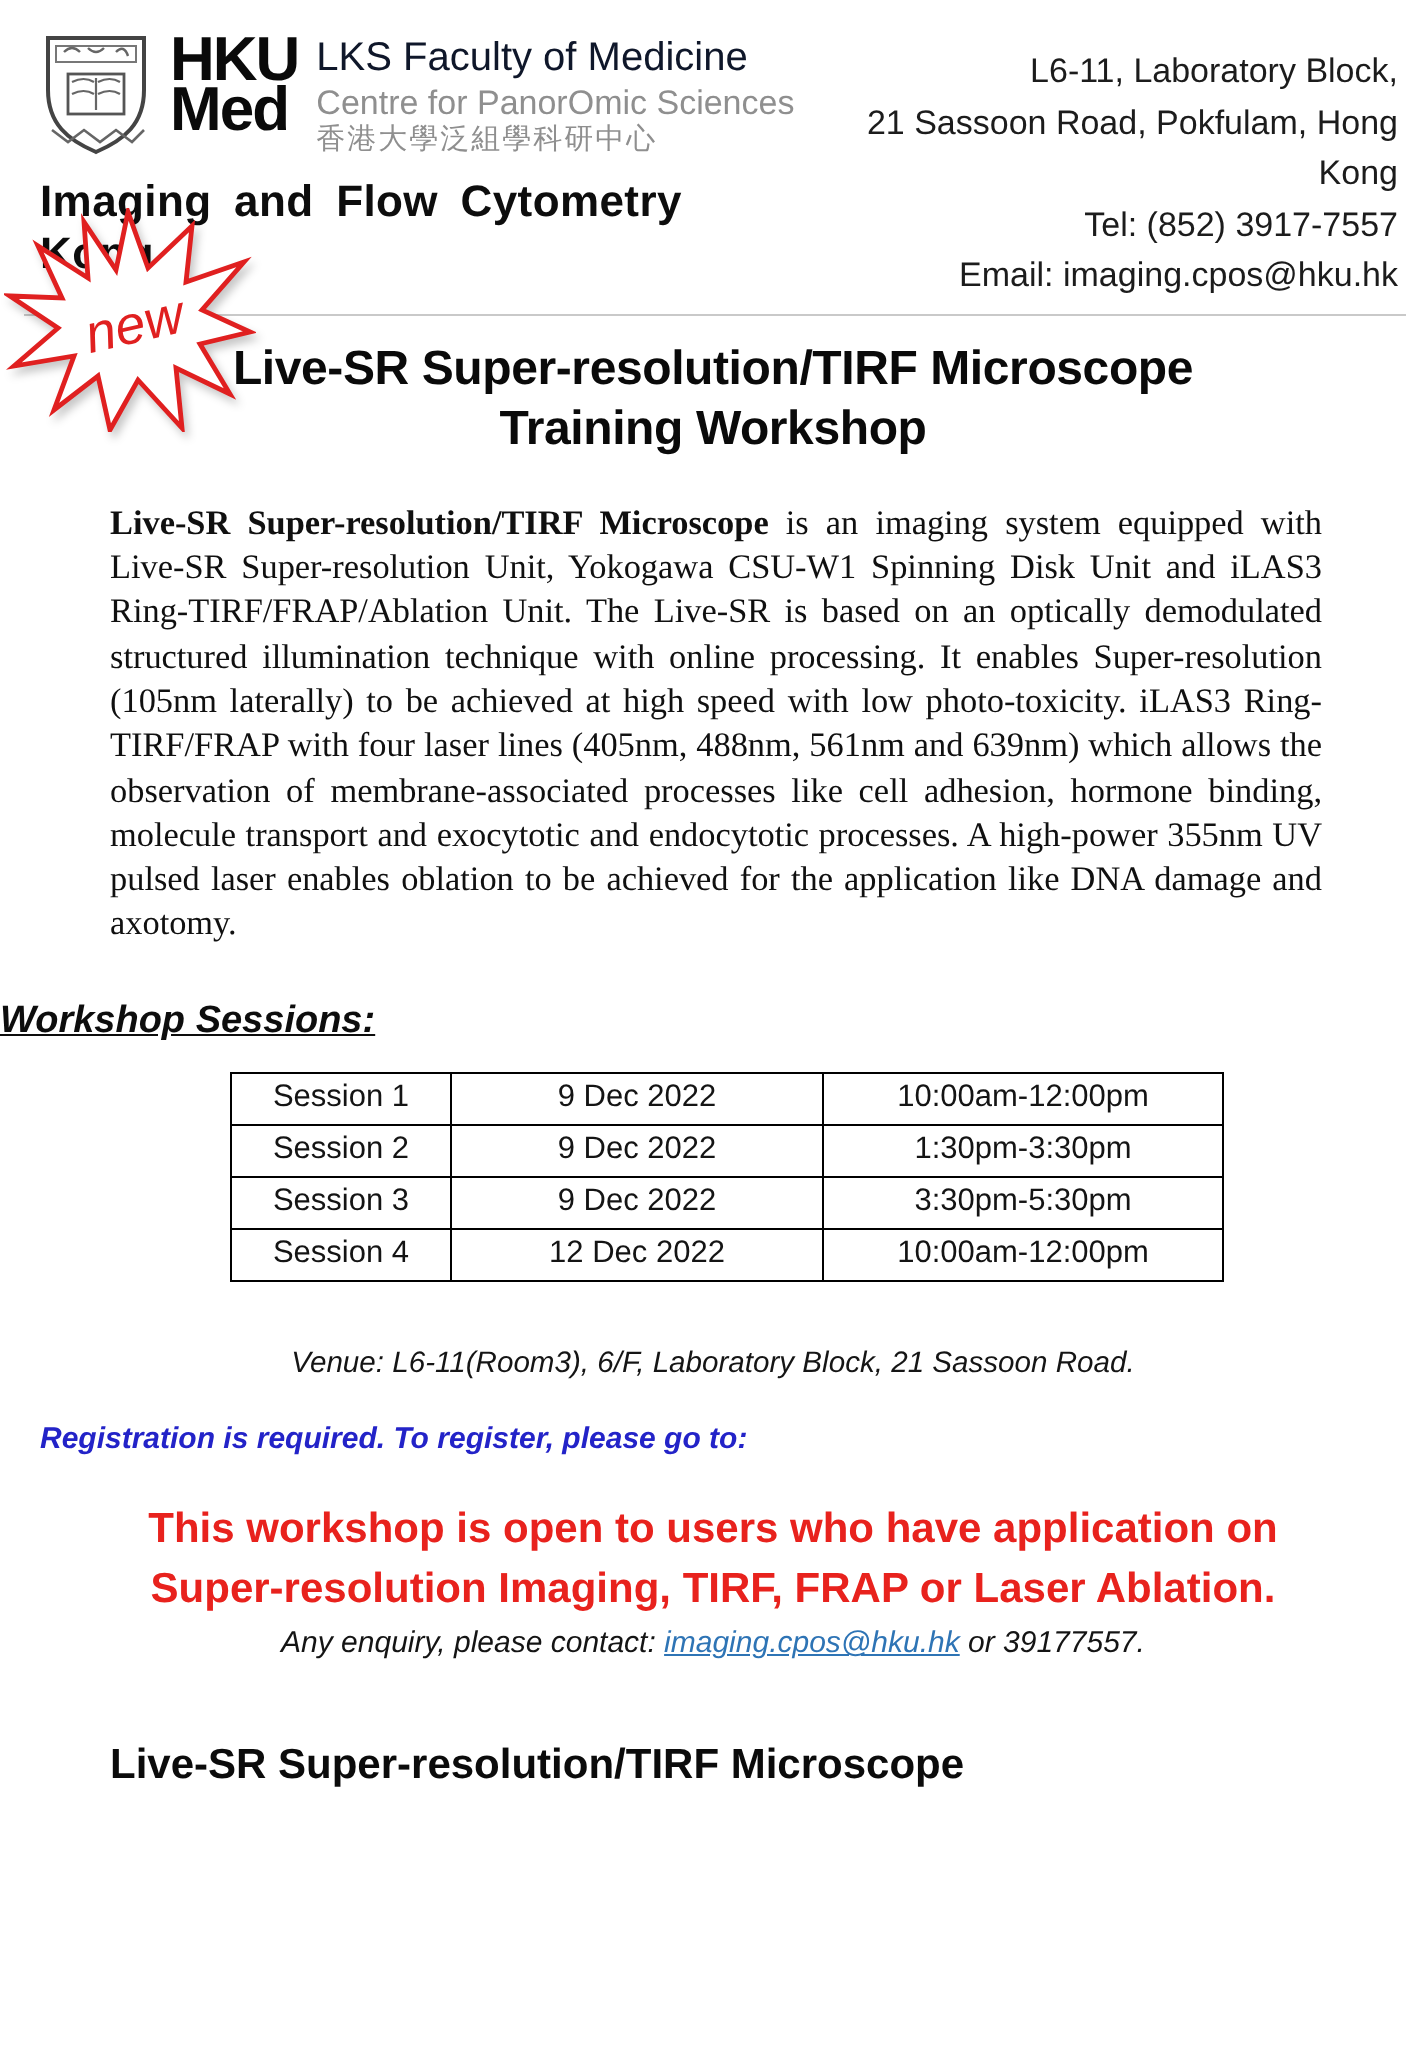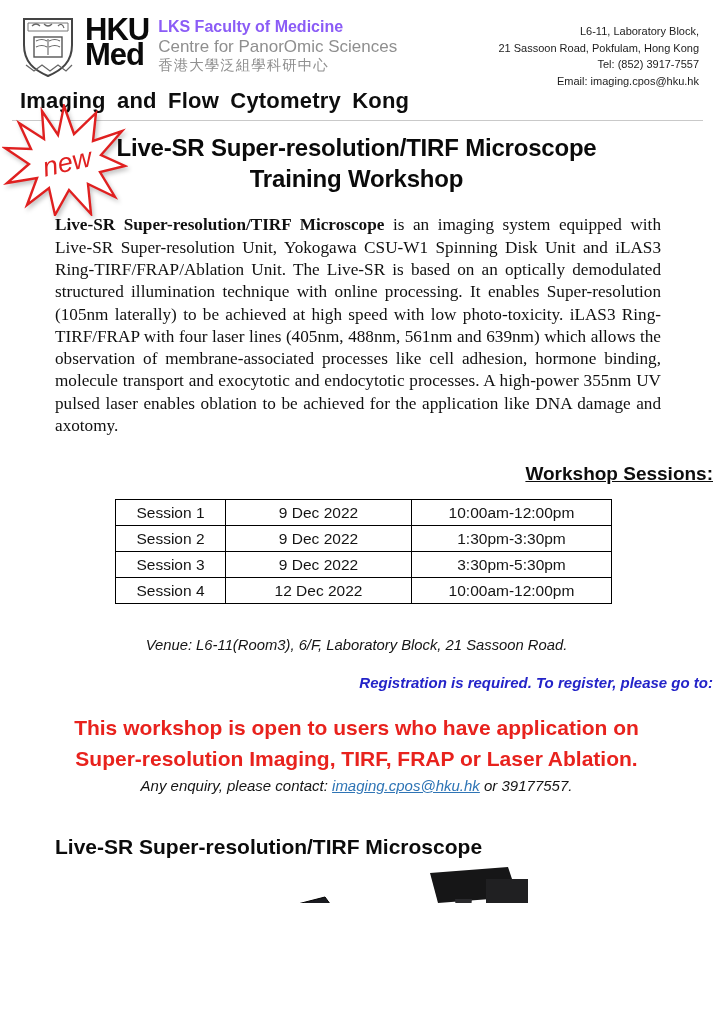--- a/index.html
+++ b/index.html
@@ -9,41 +9,41 @@
     background:#ffffff; overflow:hidden;
     font-family:"Liberation Sans", sans-serif; color:#111;
   }
   
   .header { display:flex; justify-content:space-between; padding:13px 14px 0 20px; }
   .header-left { display:flex; flex-direction:column; }
   .logo-row { display:flex; align-items:flex-start; gap:9px; }
   .shield svg { display:block; }
   .hkumed { font-weight:bold; font-size:31px; line-height:0.82; letter-spacing:-1px; color:#0a0a0a; padding-top:4px; }
   .faculty { padding-top:5px; line-height:1.18; }
-  .faculty .f1 { font-size:16px; font-weight:bold; color:#8b5cf6; }
+  .faculty .f1 { font-size:20px; font-weight:normal; color:#0f172a; }
   .faculty .f2 { font-size:17px; color:#8f8f8f; }
   .faculty .f3 { font-size:14.5px; color:#8f8f8f; letter-spacing:1px; }
   .core-title { font-size:22px; font-weight:bold; color:#0d0d0d; letter-spacing:0.2px; word-spacing:5px; margin-top:3px; }
-  .contact { text-align:right; font-size:11px; line-height:1.5; color:#1c1c1c; padding-top:10px; }
+  .contact { text-align:right; font-size:17px; line-height:1.5; color:#1c1c1c; padding-top:10px; }
   .header-rule { border:none; border-top:1.5px solid #c9c9c9; margin:6px 10px 0 12px; }
   
   .new-badge { position:absolute; left:2px; top:104px; width:126px; height:112px; filter:drop-shadow(2px 3px 2px rgba(0,0,0,0.22)); }
   
   .doc-title { text-align:center; margin-top:12px; font-size:24px; font-weight:bold; line-height:1.28; color:#0a0a0a; letter-spacing:-0.2px; }
   
   .intro { margin:20px 52px 0 55px; font-family:"Liberation Serif", serif; font-size:17.2px; line-height:1.295; text-align:justify; color:#101010; }
   .intro b { font-weight:bold; }
   
-  .sessions-heading { text-align:right; margin-top:26px; font-size:19px; font-weight:bold; text-decoration:underline; color:#0d0d0d; }
+  .sessions-heading { text-align:left; margin-top:26px; font-size:19px; font-weight:bold; font-style:italic; text-decoration:underline; color:#0d0d0d; }
   table.sessions { border-collapse:collapse; margin:14px auto 16px auto; transform:translateX(7px); }
   table.sessions td { border:1.6px solid #000; font-size:15.5px; text-align:center; color:#141414; height:26px; padding:0 6px; }
   td.c-session { width:110px; } td.c-date { width:186px; } td.c-time { width:200px; }
   
   .venue { text-align:center; margin-top:33px; font-style:italic; font-size:14.8px; color:#151515; }
-  .registration { text-align:right; margin-top:21px; font-size:15px; font-weight:bold; font-style:italic; color:#2323c8;padding-left:20px; }
+  .registration { text-align:left; margin-top:21px; font-size:15px; font-weight:bold; font-style:italic; color:#2323c8;padding-left:20px; }
   .reg-link { display:block; text-align:center; margin-top:3px; font-family:"Liberation Serif", serif; font-size:16.5px; font-weight:bold; color:#1c3fd0; text-decoration:underline; }
   .notice { text-align:center; margin:22px auto 0 auto; width:620px; font-size:21px; font-weight:bold; color:#e8221d; line-height:1.45; }
   .enquiry { text-align:center; margin-top:3px; font-style:italic; font-size:15px; color:#141414; }
   .enquiry a { color:#2e74b5; text-decoration:underline; }
   
   .equip-heading { margin:41px 0 0 55px; font-size:21px; font-weight:bold; color:#0b0b0b; }
   .figure { position:relative; margin-top:6px; height:222px; }
   .img-csu { position:absolute; left:42px; top:58px; }
   .img-livesr { position:absolute; left:213px; top:18px; }
   .img-camera { position:absolute; left:244px; top:118px; }

